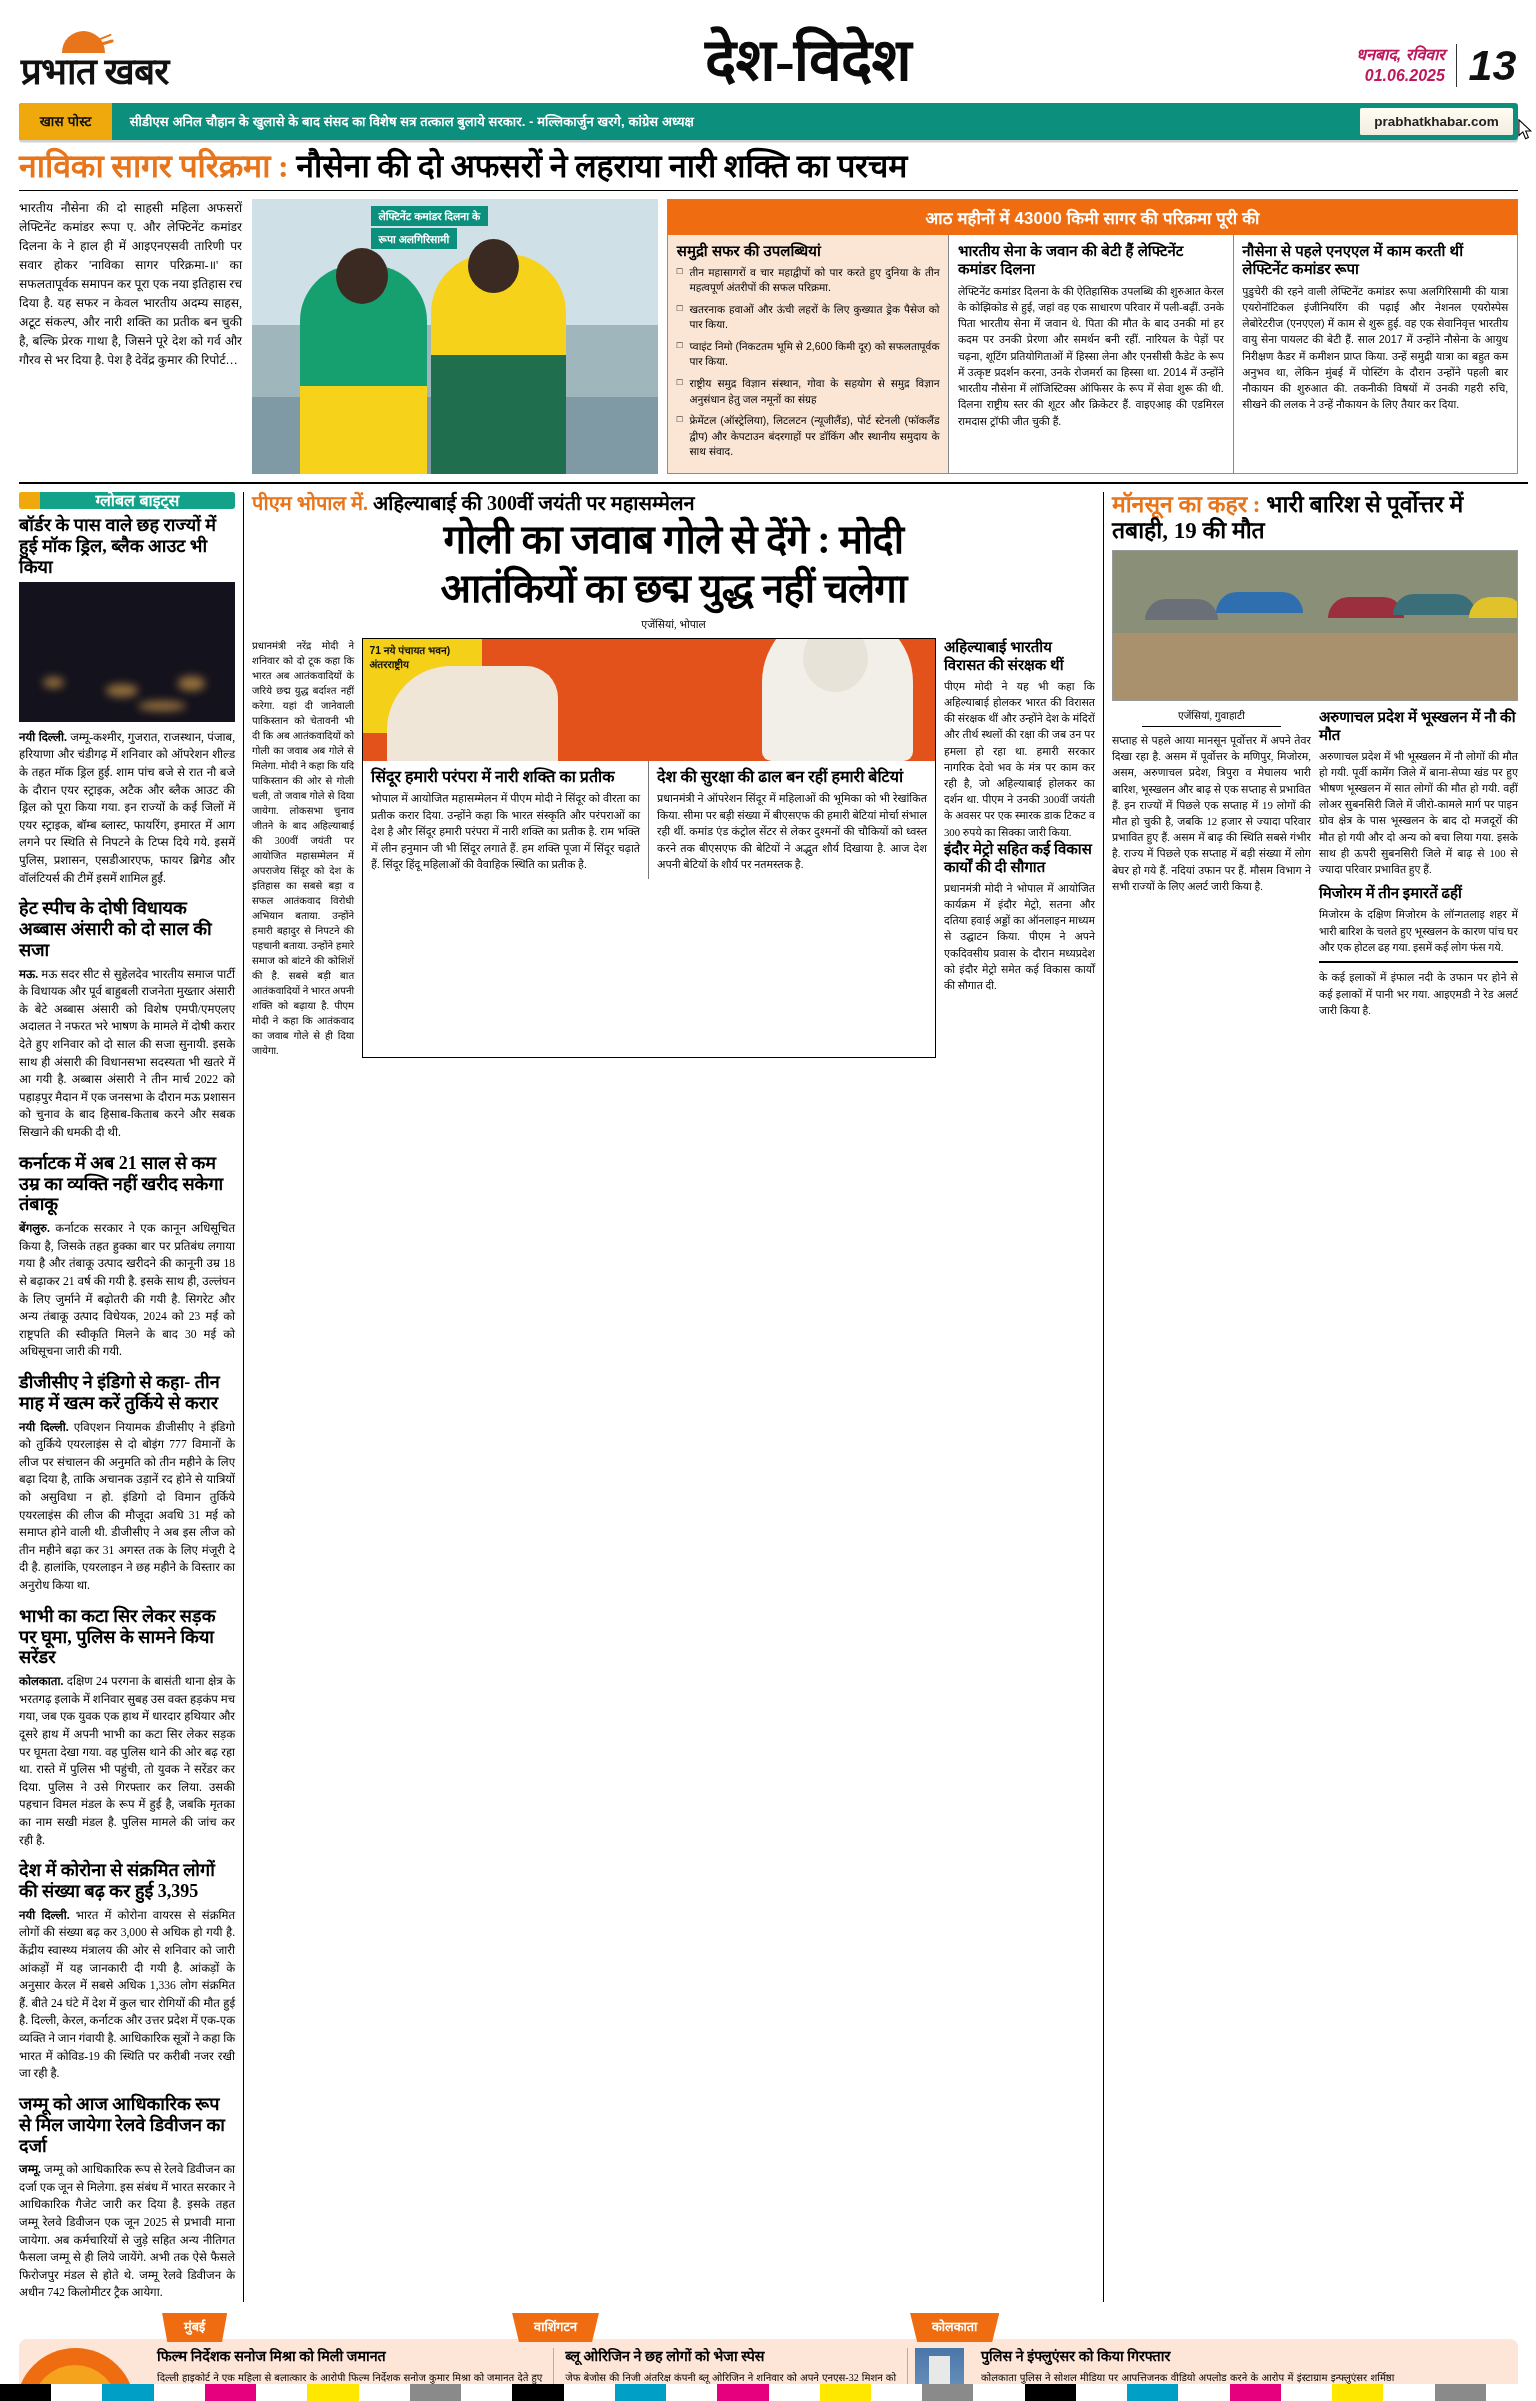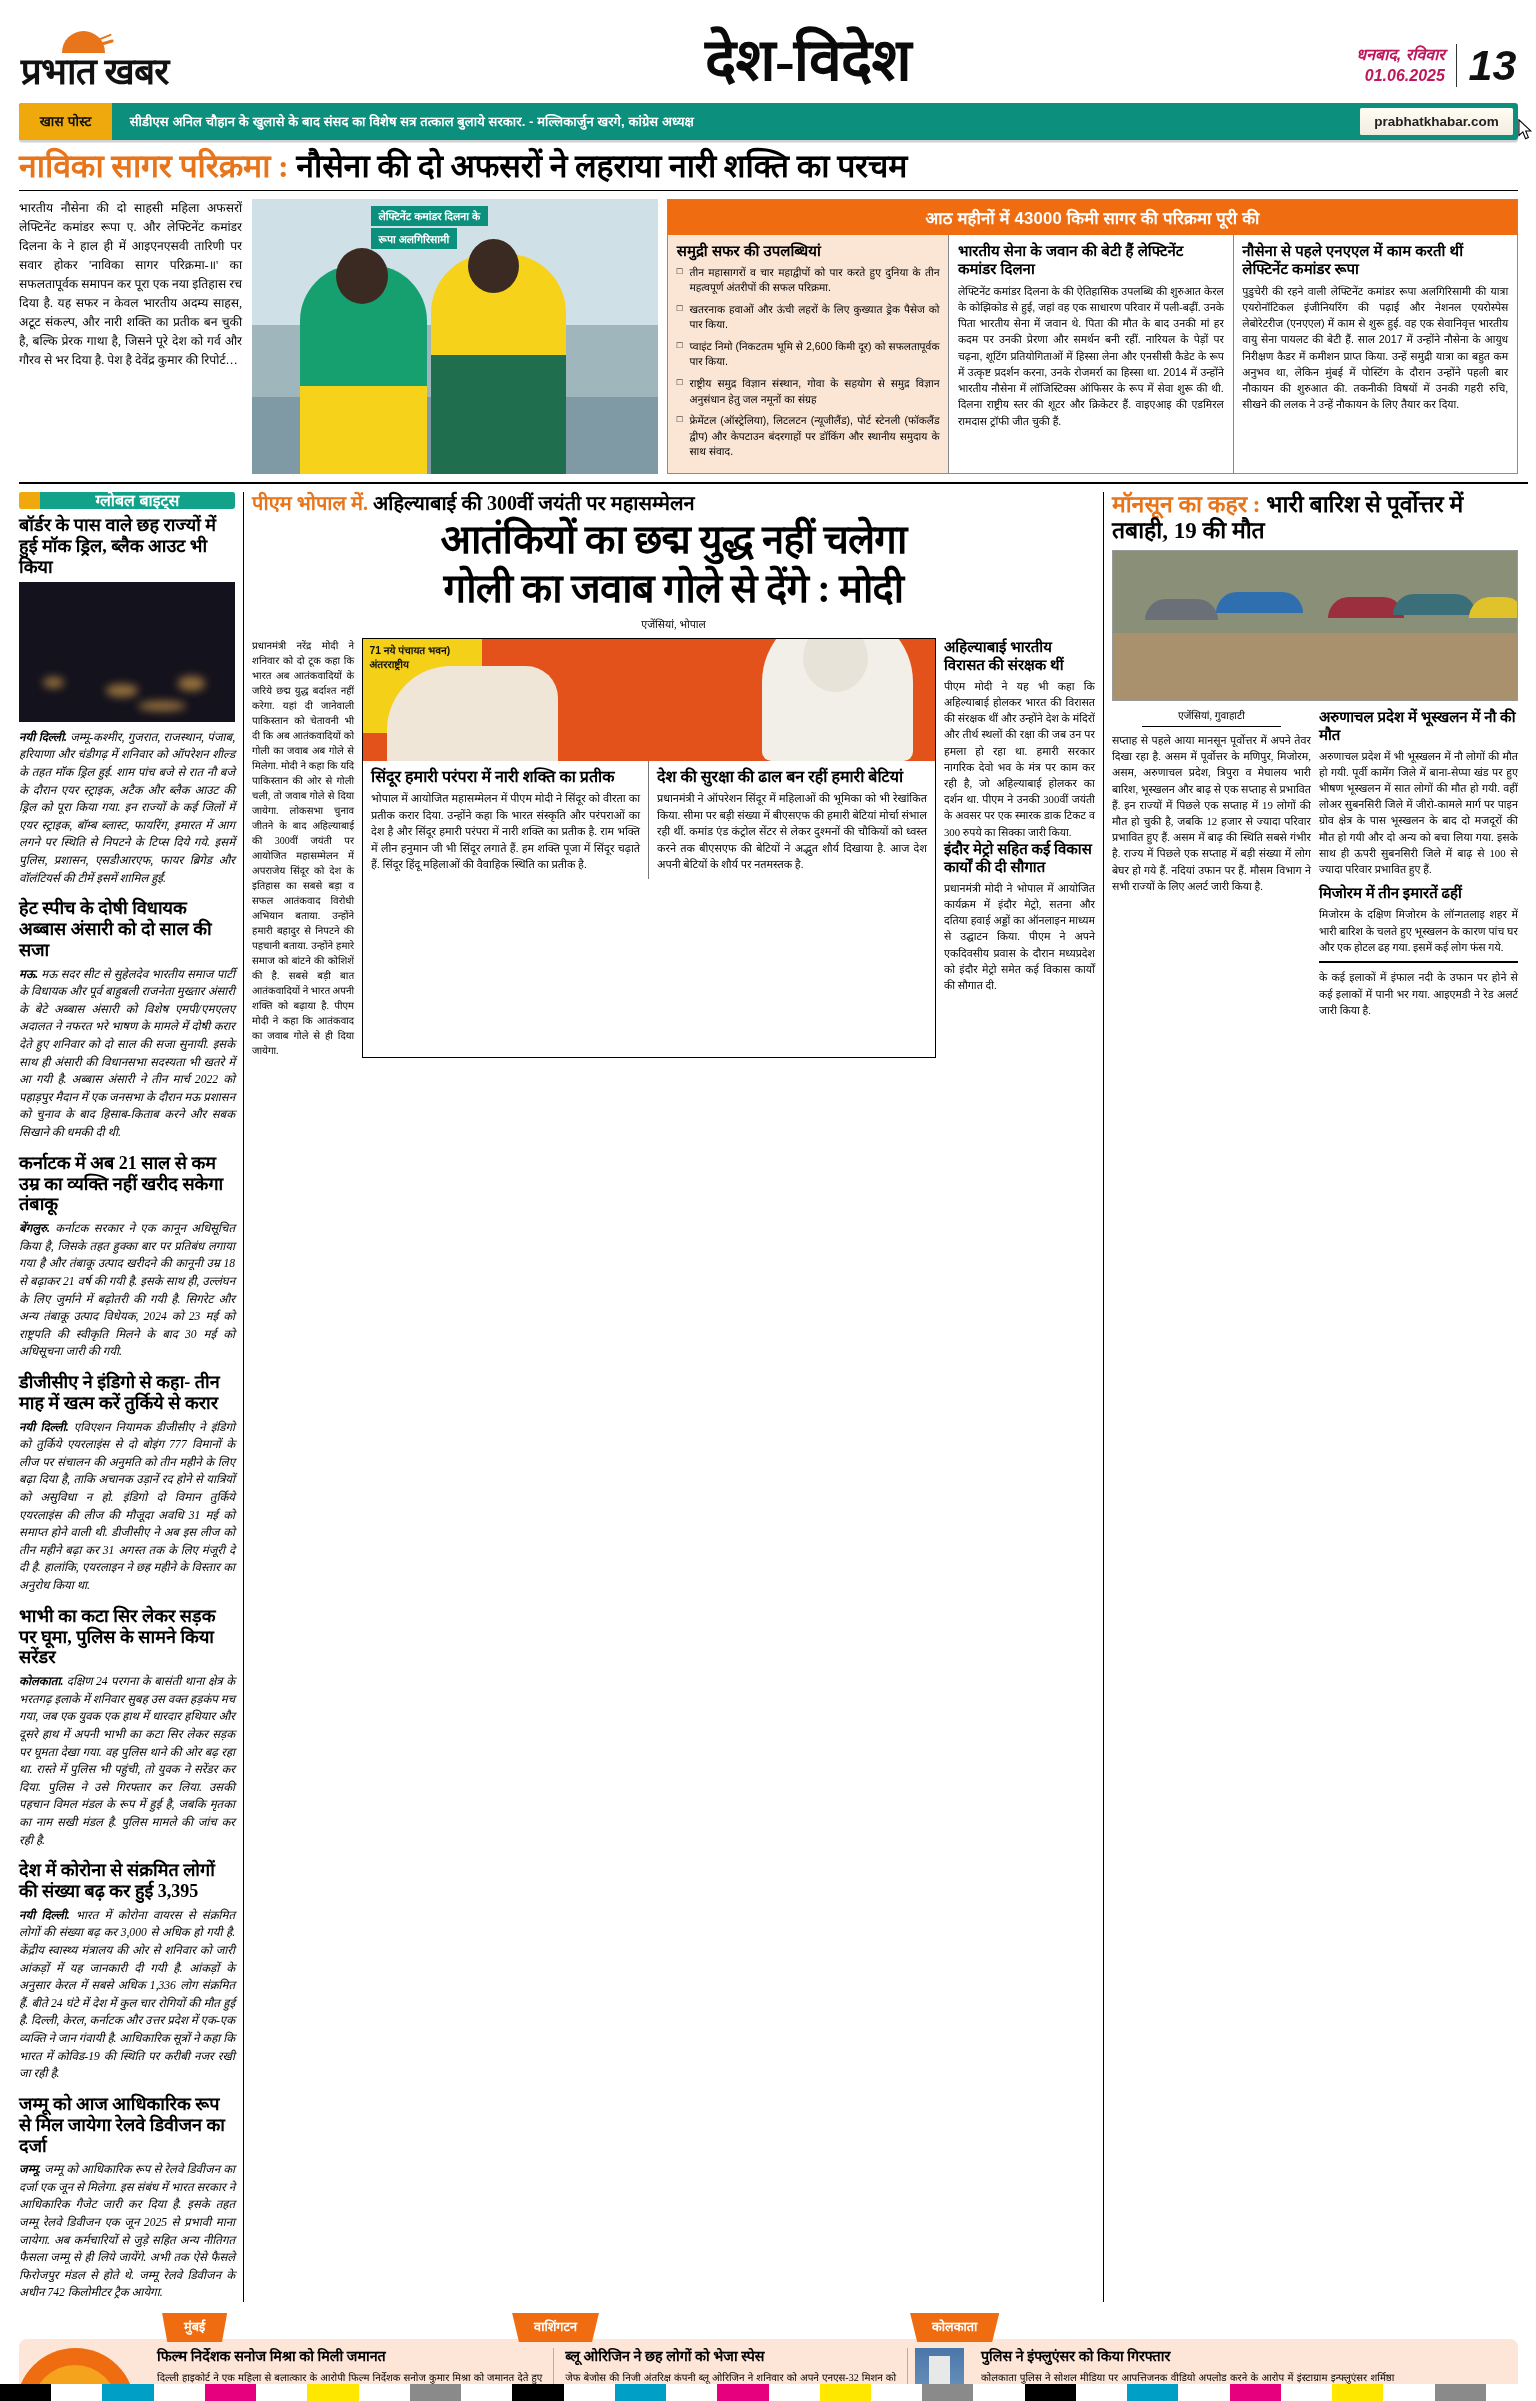--- a/index.html
+++ b/index.html
@@ -107,21 +107,21 @@
   .col-mid   { flex:1; padding:0 8px; border-left:1.6px solid #000; border-right:1.6px solid #000; }
   .col-right { width:414px; padding-left:8px; }
 
   
   .tab-banner { position:relative; height:17px; display:flex; align-items:center; margin-bottom:6.4px; }
   .tab-banner .yel { width:20.7px; height:100%; background:#f0a90d; border-radius:2.4px 0 0 2.4px; }
   .tab-banner .grn { flex:1; height:100%; background:#12a189; display:flex; align-items:center;
                      justify-content:center; color:#fff; font-weight:700; font-size:16px; border-radius:0 2.4px 2.4px 0; }
 
   .art-h { font-family:"Liberation Serif","DejaVu Serif",serif; font-weight:700; line-height:1.16; }
-  .art-p { font-family:"Liberation Serif","DejaVu Serif",serif; text-align:justify;font-style:italic; }
+  .art-p { font-family:"Liberation Serif","DejaVu Serif",serif; text-align:justify; }
   .dateline { font-weight:700; }
 
   .l-h  { font-size:18px; margin-bottom:4.8px; }
   .l-p  { font-size:11.6px; line-height:1.52; }
   .gap  { height:11px; }
   .ph-dark { height:140px; background:#14121c; position:relative; overflow:hidden; margin-bottom:6.4px; }
   .ph-dark .glow { position:absolute; border-radius:50%; background:rgba(255,190,90,.55); filter:blur(4px); }
 
   
   .kicker-line { font-family:"Liberation Serif","DejaVu Serif",serif; font-size:20px; font-weight:700; line-height:1.1; }
@@ -346,22 +346,22 @@
         <div class="art-p l-p">
           <span class="dateline">जम्मू.</span><span> जम्मू को आधिकारिक रूप से रेलवे डिवीजन का दर्जा एक जून से मिलेगा. इस संबंध में भारत सरकार ने आधिकारिक गैजेट जारी कर दिया है. इसके तहत जम्मू रेलवे डिवीजन एक जून 2025 से प्रभावी माना जायेगा. अब कर्मचारियों से जुड़े सहित अन्य नीतिगत फैसला जम्मू से ही लिये जायेंगे. अभी तक ऐसे फैसले फिरोजपुर मंडल से होते थे. जम्मू रेलवे डिवीजन के अधीन 742 किलोमीटर ट्रैक आयेगा.</span>
         </div>
       </div>
     </div>
 
     <div class="col-mid">
       <div class="kicker-line">
         <span class="kick">पीएम भोपाल में.</span><span> अहिल्याबाई की 300वीं जयंती पर महासम्मेलन</span>
       </div>
+      <div class="mega-head">गोली का जवाब गोले से देंगे : मोदी</div>
       <div class="mega-head">आतंकियों का छद्म युद्ध नहीं चलेगा</div>
-      <div class="mega-head">गोली का जवाब गोले से देंगे : मोदी</div>
       <div class="byline">एजेंसियां, भोपाल</div>
 
       <div class="mid-body">
         <div class="mid-c1">प्रधानमंत्री नरेंद्र मोदी ने शनिवार को दो टूक कहा कि भारत अब आतंकवादियों के जरिये छद्म युद्ध बर्दाश्त नहीं करेगा. यहां दी जानेवाली पाकिस्तान को चेतावनी भी दी कि अब आतंकवादियों को गोली का जवाब अब गोले से मिलेगा. मोदी ने कहा कि यदि पाकिस्तान की ओर से गोली चली, तो जवाब गोले से दिया जायेगा. लोकसभा चुनाव जीतने के बाद अहिल्याबाई की 300वीं जयंती पर आयोजित महासम्मेलन में अपराजेय सिंदूर को देश के इतिहास का सबसे बड़ा व सफल आतंकवाद विरोधी अभियान बताया. उन्होंने हमारी बहादुर से निपटने की पहचानी बताया. उन्होंने हमारे समाज को बांटने की कोशिशें की है. सबसे बड़ी बात आतंकवादियों ने भारत अपनी शक्ति को बढ़ाया है. पीएम मोदी ने कहा कि आतंकवाद का जवाब गोले से ही दिया जायेगा.</div>
 
         <div class="mid-mainbox">
           <div class="modi-photo">
             <div class="yellowbd">
               <span>71 नये पंचायत भवन) अंतरराष्ट्रीय</span>
             </div>

